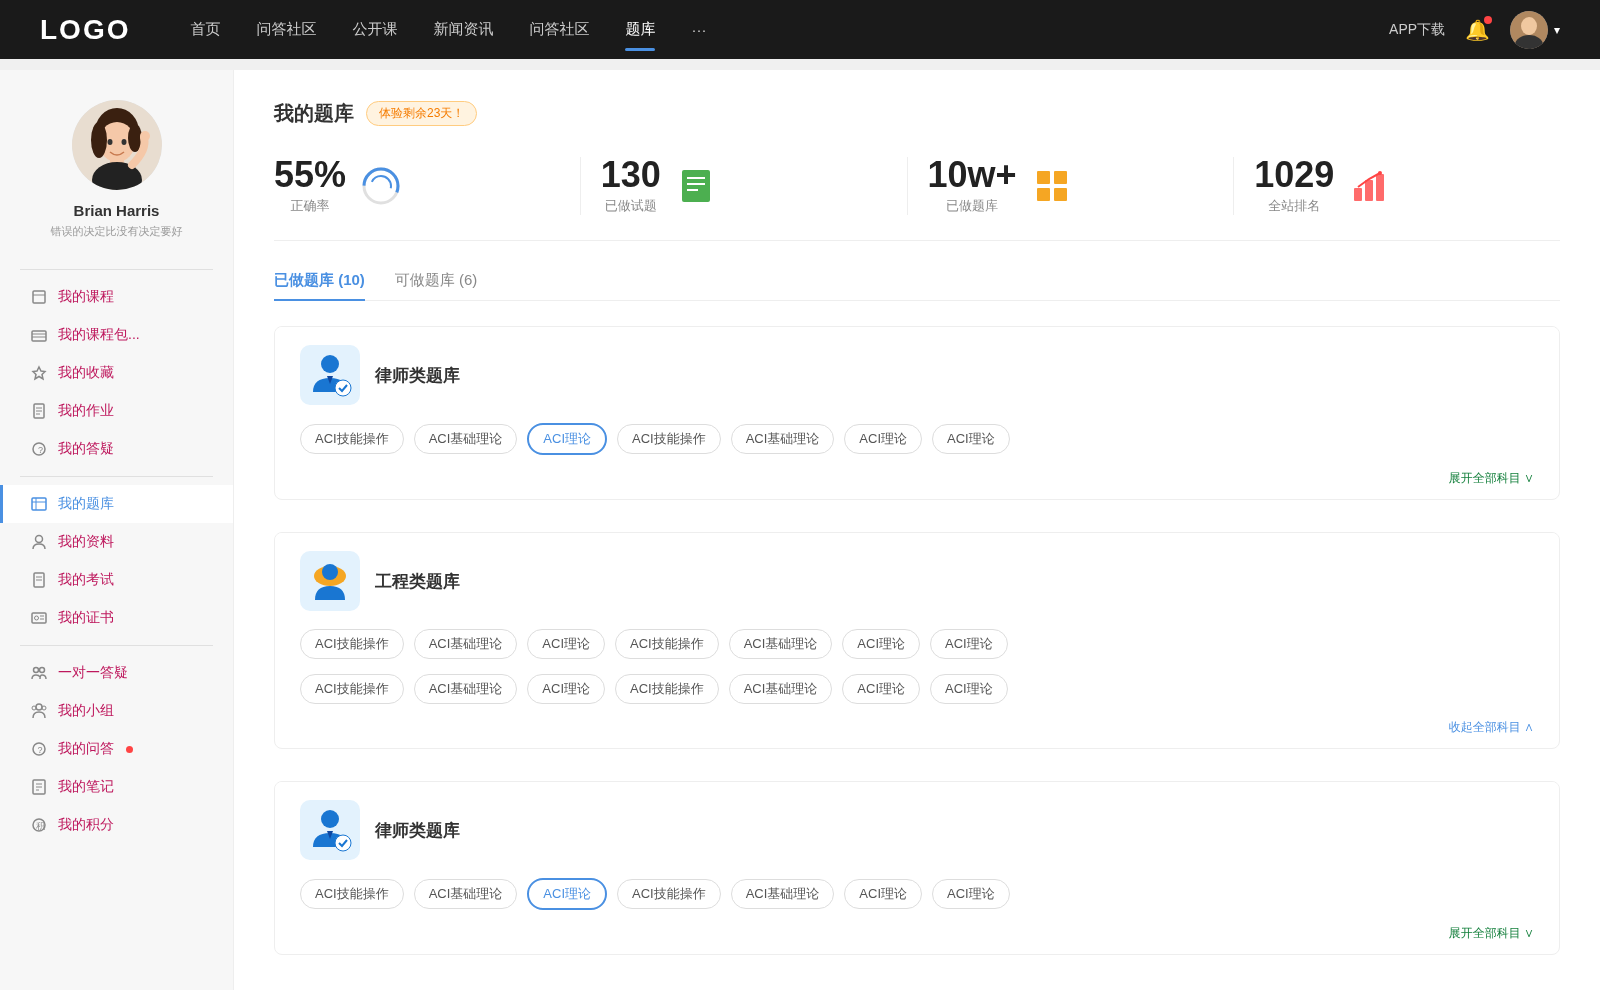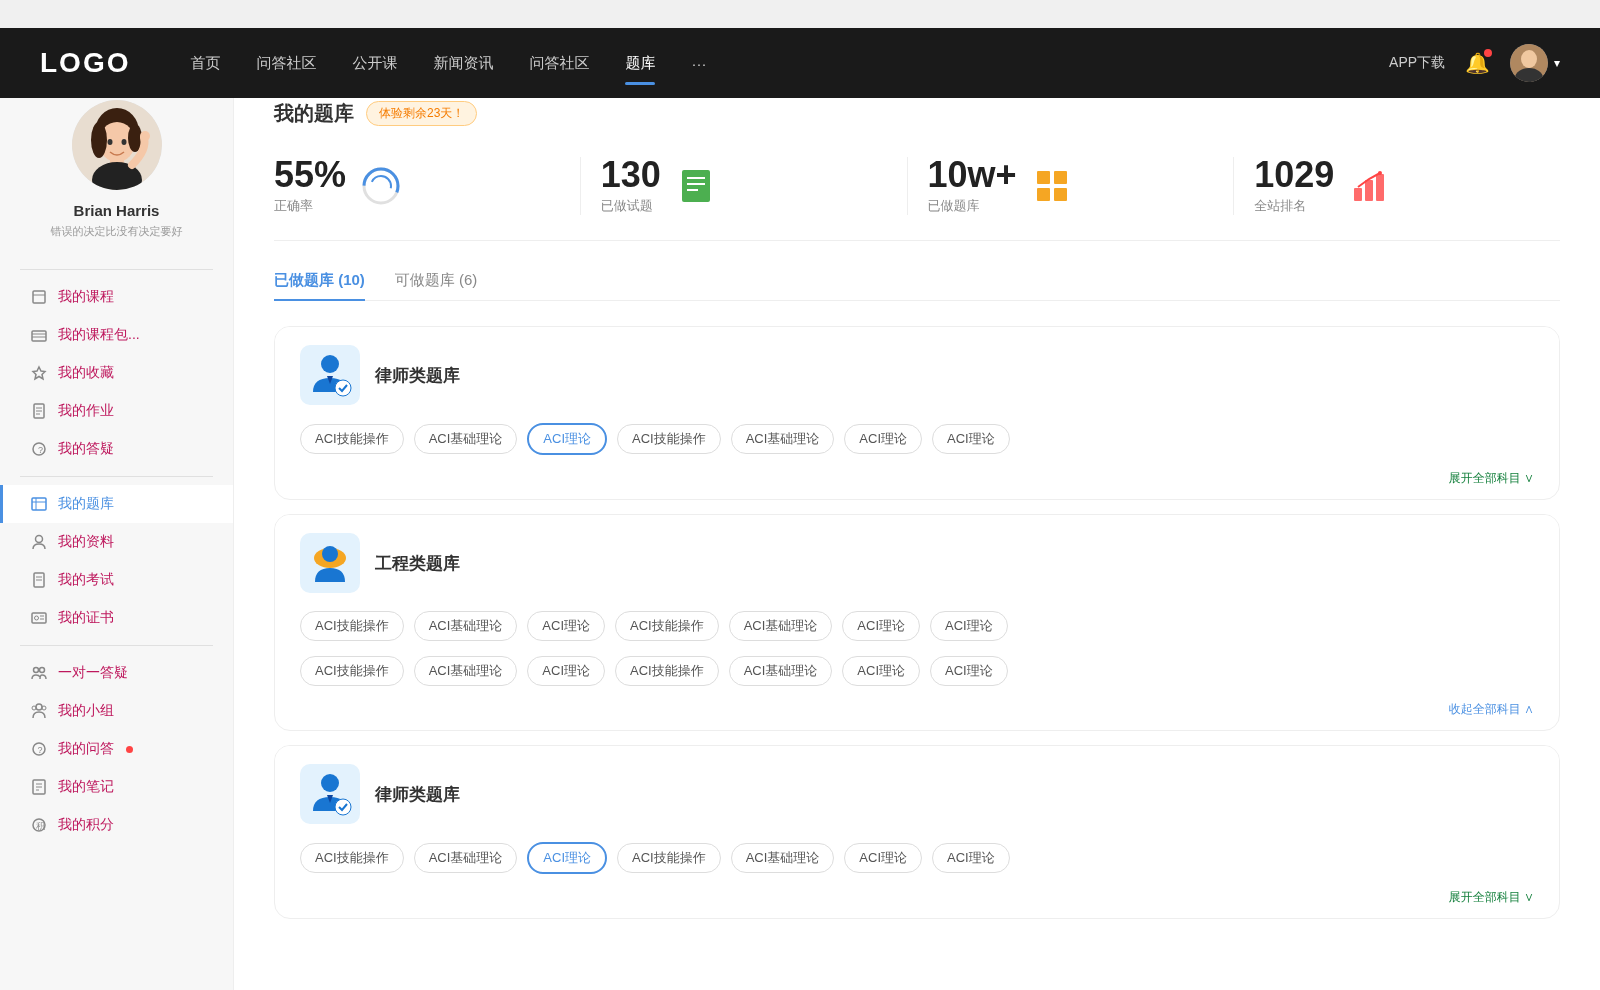--- a/index.html
+++ b/index.html
@@ -1,28 +1,27 @@
 <!DOCTYPE html>
 <html><head>
   <meta charset="utf-8">
   <style>
     * { box-sizing: border-box; margin: 0; padding: 0; }
     body { font-family: -apple-system, BlinkMacSystemFont, 'PingFang SC', 'Microsoft YaHei', sans-serif; background: #f0f0f0; }
 
     
     .navbar {
       background: #1a1a1a;
-      height: 70px;
+      height: 59px;
       display: flex;
       align-items: center;
       padding: 0 40px;
       position: fixed;
       top: 0; left: 0; right: 0;
       z-index: 100;
-      margin-top: 28px;
     }
     .navbar-logo {
       color: white;
       font-size: 28px;
       font-weight: bold;
       margin-right: 60px;
       letter-spacing: 2px;
     }
     .navbar-nav {
       display: flex;
@@ -201,20 +200,21 @@
       border-bottom: 1px solid #eee;
       padding-bottom: 25px;
     }
     .stat-item {
       flex: 1;
       display: flex;
       align-items: center;
       gap: 15px;
       padding: 0 20px;
       border-right: 1px solid #eee;
+      text-align: center;
     }
     .stat-item:first-child { padding-left: 0; }
     .stat-item:last-child { border-right: none; }
     .stat-text { }
     .stat-number {
       font-size: 36px;
       font-weight: 700;
       color: #222;
       line-height: 1;
     }
@@ -255,22 +255,22 @@
       position: absolute;
       bottom: -1px;
       left: 0; right: 0;
       height: 2px;
       background: #4a90e2;
     }
 
     
     .bank-section {
       border: 1px solid #eee;
-      border-radius: 16px;
-      margin-bottom: 14px;
+      border-radius: 8px;
+      margin-bottom: 32px;
       overflow: hidden;
     }
     .bank-header {
       display: flex;
       align-items: center;
       gap: 15px;
       padding: 18px 25px;
       background: white;
     }
     .bank-icon {

